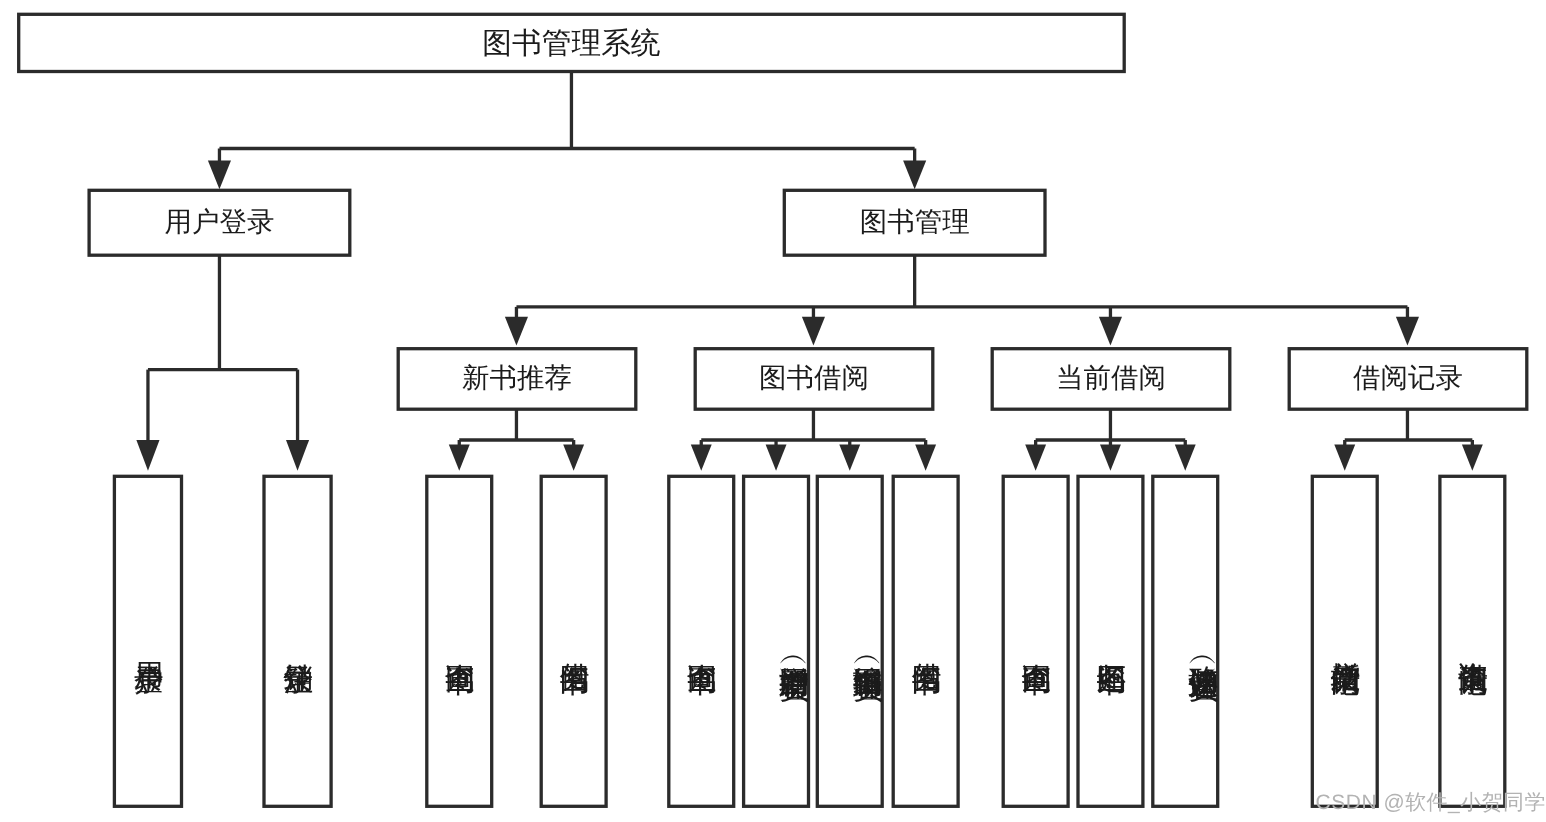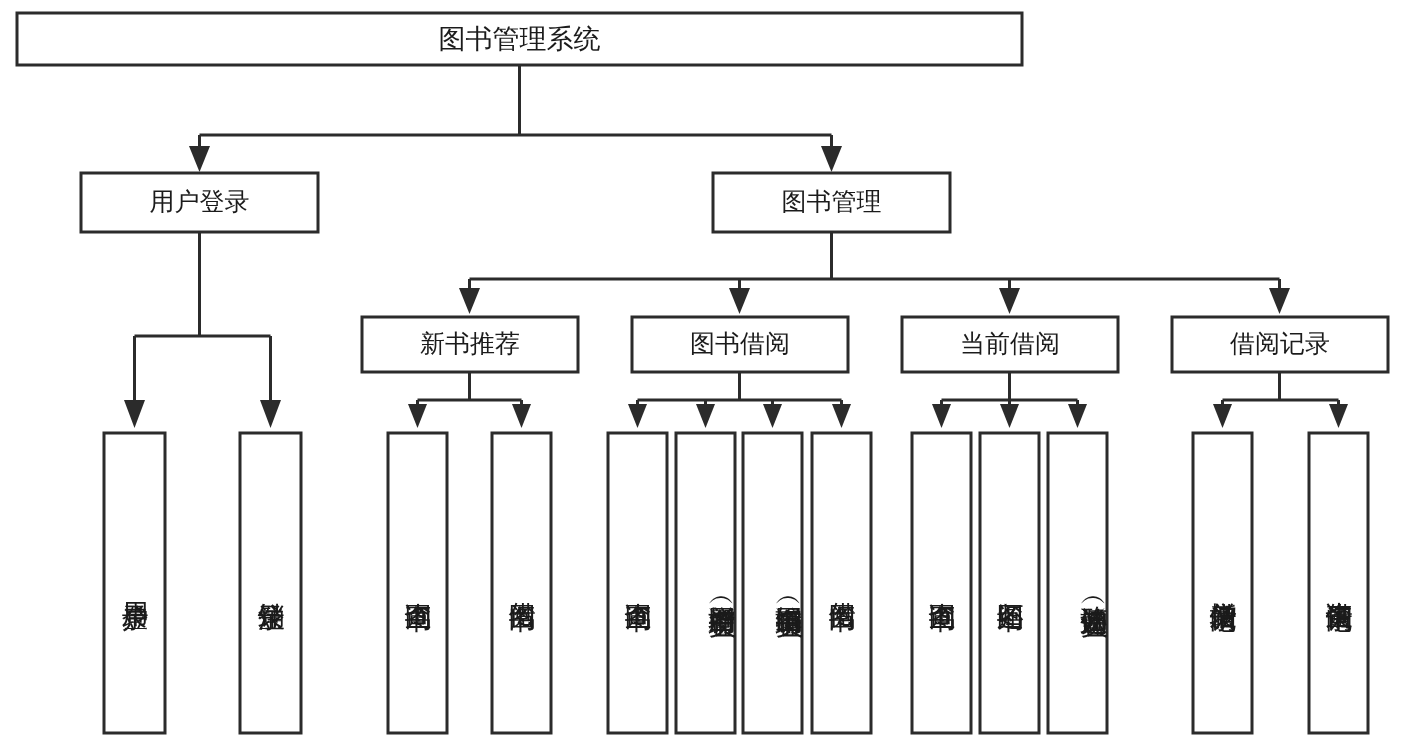--- a/index.html
+++ b/index.html
@@ -214,14 +214,15 @@
   <div class="vlabel" style="left:608px;  top:433px; width:59px; height:300px;">查询图书</div>
   <div class="vlabel" style="left:676px;  top:433px; width:59px; height:300px; align-items:flex-start; padding-top:10px; box-sizing:border-box;">新增图书（管理员）</div>
   <div class="vlabel" style="left:743px;  top:433px; width:59px; height:300px; align-items:flex-start; padding-top:10px; box-sizing:border-box;">编辑图书（管理员）</div>
   <div class="vlabel" style="left:812px;  top:433px; width:59px; height:300px;">借阅图书</div>
   <div class="vlabel" style="left:912px;  top:433px; width:59px; height:300px;">查询图书</div>
   <div class="vlabel" style="left:980px;  top:433px; width:59px; height:300px;">归还图书</div>
   <div class="vlabel" style="left:1048px; top:433px; width:59px; height:300px; align-items:flex-start; padding-top:10px; box-sizing:border-box;">确认归还（管理员）</div>
   <div class="vlabel" style="left:1193px; top:433px; width:59px; height:300px;">新增借阅记录</div>
   <div class="vlabel" style="left:1309px; top:433px; width:59px; height:300px;">查询借阅记录</div>
 
+  <div class="watermark" style="left:1196px; top:716px;">CSDN @软件_小贺同学</div>
 
 </div>
 
 </body></html>

